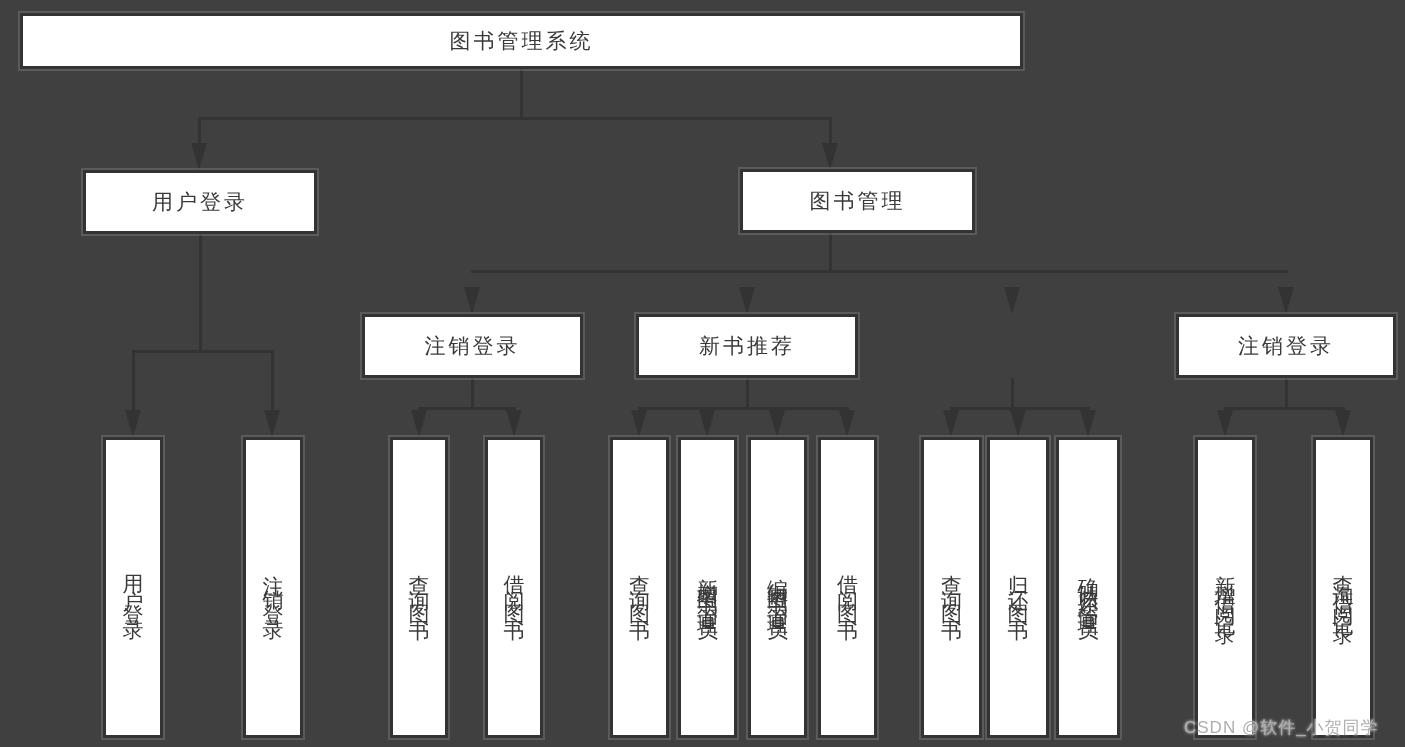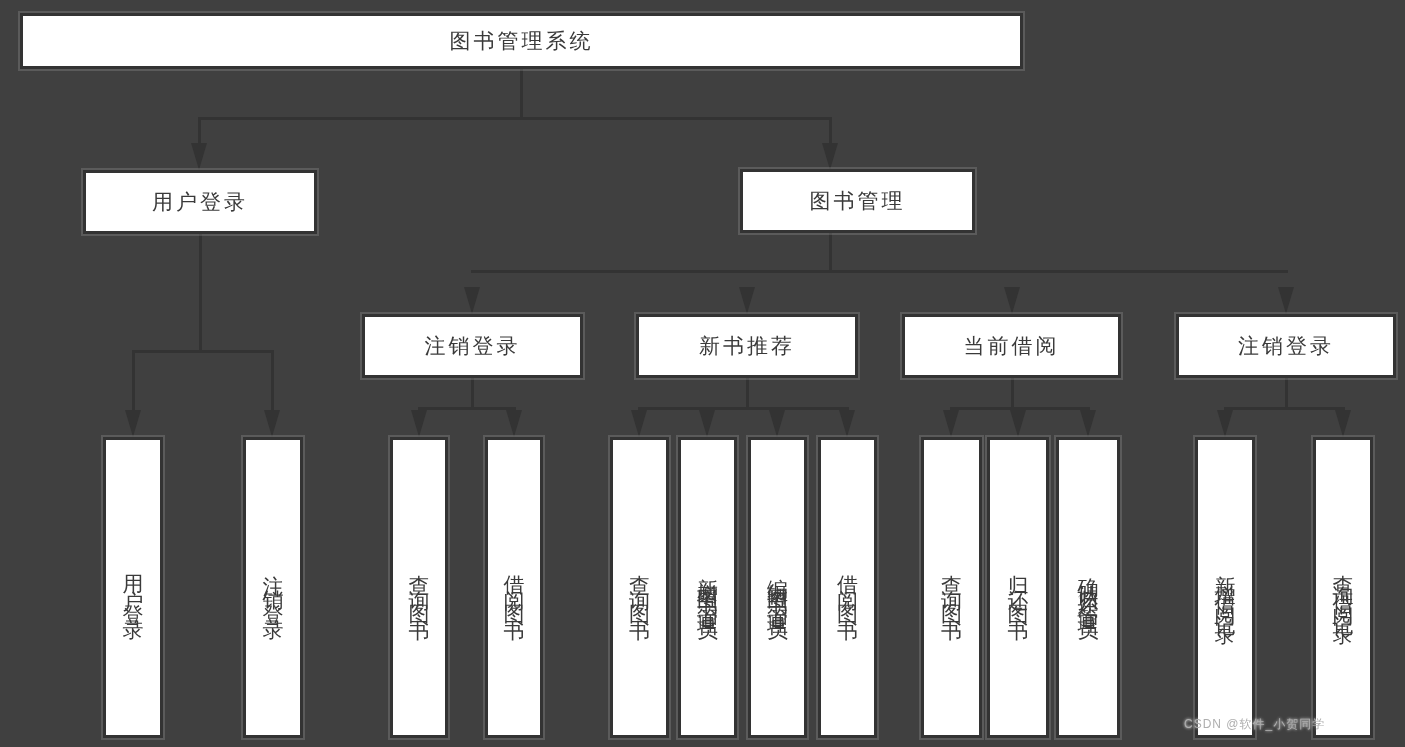--- a/index.html
+++ b/index.html
@@ -40,21 +40,21 @@
   .hline{height:3px;}
   .arrow{
     position:absolute;width:0;height:0;z-index:1;
     border-left:8px solid transparent;
     border-right:8px solid transparent;
     border-top:27px solid #333333;
   }
   .watermark{
     position:absolute;
     left:1184px;top:716px;
-    font-size:12px;
+    font-size:17px;
     color:#aeaeae;
     letter-spacing:1px;
     white-space:nowrap;
     z-index:5;
     text-shadow:0 0 3px #ffffff;
   }
 </style>
 </head>
 <body>
 
@@ -69,23 +69,20 @@
   </div>
   <div class="box" style="left:740px;top:169px;width:235px;height:64px">
     <span class="hlabel">图书管理</span>
   </div>
 
   <div class="box" style="left:362px;top:314px;width:221px;height:64px">
     <span class="hlabel">注销登录</span>
   </div>
   <div class="box" style="left:636px;top:314px;width:222px;height:64px">
     <span class="hlabel">新书推荐</span>
-  </div>
-  <div class="box" style="left:902px;top:314px;width:219px;height:64px">
-    <span class="hlabel">当前借阅</span>
   </div>
   <div class="box" style="left:1176px;top:314px;width:220px;height:64px">
     <span class="hlabel">注销登录</span>
   </div>
 
   <div class="box" style="left:103px;top:437px;width:60px;height:301px">
     <span class="vlabel ls-l">用户登录</span>
   </div>
   <div class="box" style="left:243px;top:437px;width:60px;height:301px">
     <span class="vlabel ls-l">注销登录</span>

